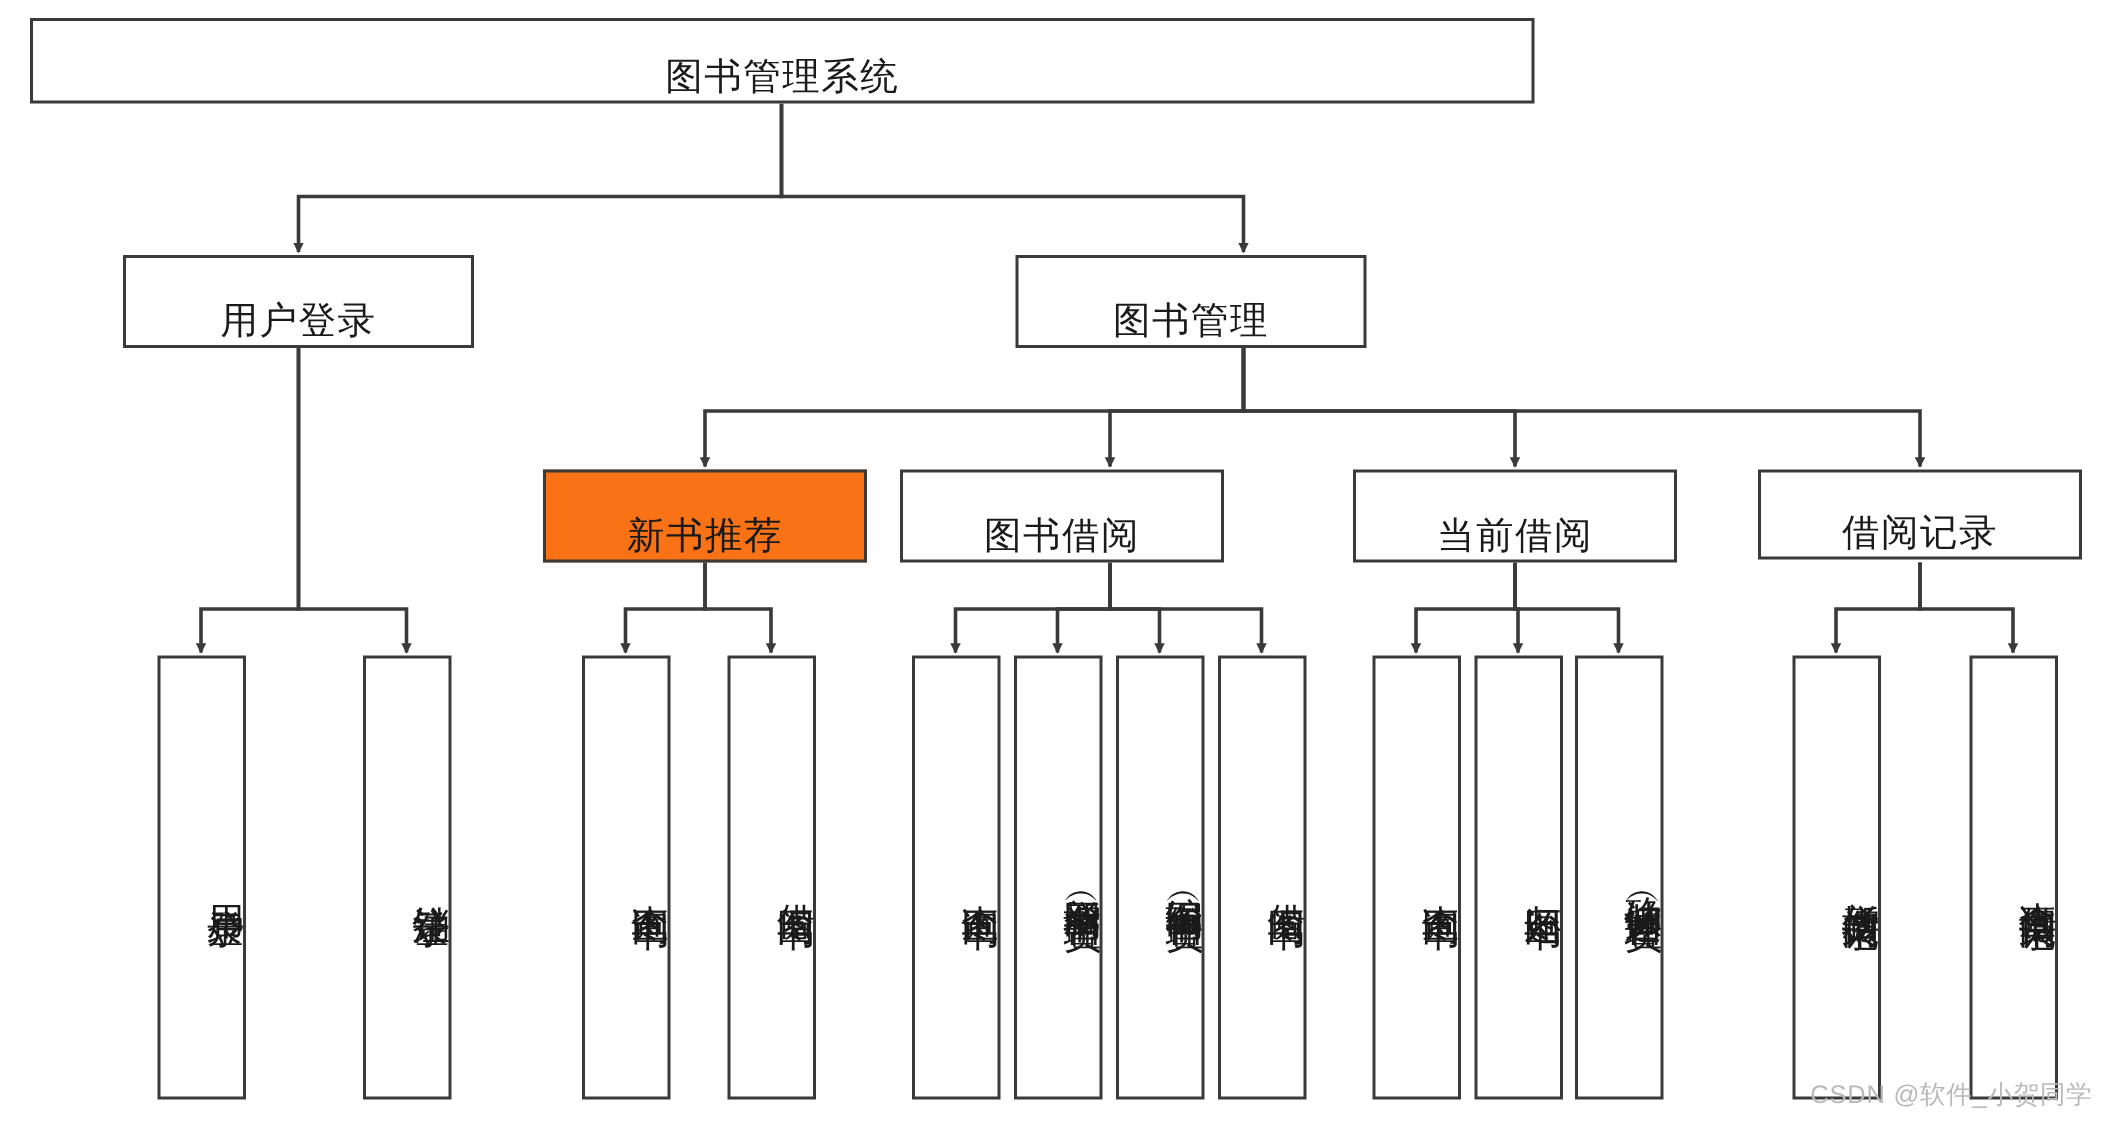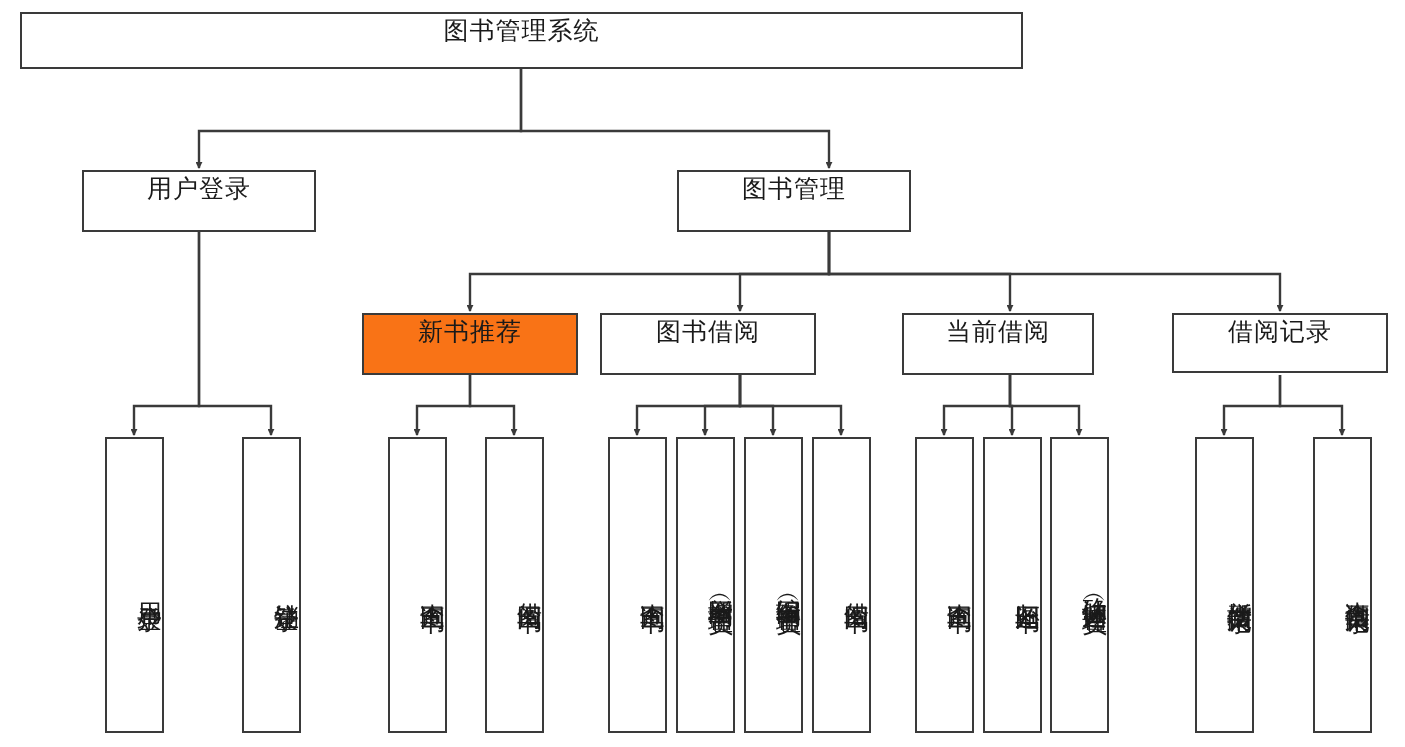--- a/index.html
+++ b/index.html
@@ -23,21 +23,21 @@
     top: 0;
     width: 1405px;
     height: 747px;
   }
   .node {
     position: absolute;
     box-sizing: border-box;
     border: 2px solid #3a3a3a;
     background: #ffffff;
     display: flex;
-    align-items: flex-start;
+    align-items: flex-end;
     justify-content: center;
     color: #1a1a1a;
   }
   .node.horiz {
     font-size: 25px;
     letter-spacing: 1px;
   }
   .node.vert {
     writing-mode: vertical-rl;
     text-orientation: upright;
@@ -107,21 +107,21 @@
       </div>
       <div class="node horiz" style="left: 677px; top: 170px; width: 234px; height: 62px; border-color: rgb(58, 58, 58); background: rgb(255, 255, 255); color: rgb(26, 26, 26);">
         <span class="nlabel">图书管理</span>
       </div>
       <div class="node horiz" style="left: 362px; top: 313px; width: 216px; height: 62px; border-color: rgb(58, 58, 58); background: #f97316; color: rgb(26, 26, 26);">
         <span class="nlabel">新书推荐</span>
       </div>
       <div class="node horiz" style="left: 600px; top: 313px; width: 216px; height: 62px; border-color: rgb(58, 58, 58); background: rgb(255, 255, 255); color: rgb(26, 26, 26);">
         <span class="nlabel">图书借阅</span>
       </div>
-      <div class="node horiz" style="left: 902px; top: 313px; width: 192px; height: 62px; border-color: rgb(58, 58, 58); background: rgb(255, 255, 255); color: rgb(26, 26, 26);">
+      <div class="node horiz" style="left: 902px; top: 313px; width: 216px; height: 62px; border-color: rgb(58, 58, 58); background: rgb(255, 255, 255); color: rgb(26, 26, 26);">
         <span class="nlabel">当前借阅</span>
       </div>
       <div class="node horiz" style="left: 1172px; top: 313px; width: 216px; height: 60px; border-color: rgb(58, 58, 58); background: rgb(255, 255, 255); color: rgb(26, 26, 26);">
         <span class="nlabel">借阅记录</span>
       </div>
       <div class="node vert" style="left: 105px; top: 437px; width: 59px; height: 296px; border-color: rgb(58, 58, 58); background: rgb(255, 255, 255); color: rgb(26, 26, 26);">
         <span class="nlabel">用户登录</span>
       </div>
       <div class="node vert" style="left: 242px; top: 437px; width: 59px; height: 296px; border-color: rgb(58, 58, 58); background: rgb(255, 255, 255); color: rgb(26, 26, 26);">
         <span class="nlabel">注销登录</span>
@@ -153,13 +153,14 @@
       <div class="node vert" style="left: 1050px; top: 437px; width: 59px; height: 296px; border-color: rgb(58, 58, 58); background: rgb(255, 255, 255); color: rgb(26, 26, 26);">
         <span class="nlabel">确认归还（管理员）</span>
       </div>
       <div class="node vert" style="left: 1195px; top: 437px; width: 59px; height: 296px; border-color: rgb(58, 58, 58); background: rgb(255, 255, 255); color: rgb(26, 26, 26);">
         <span class="nlabel">新增借阅记录</span>
       </div>
       <div class="node vert" style="left: 1313px; top: 437px; width: 59px; height: 296px; border-color: rgb(58, 58, 58); background: rgb(255, 255, 255); color: rgb(26, 26, 26);">
         <span class="nlabel">查询借阅记录</span>
       </div>
     </div>
+  <div id="watermark">CSDN @软件_小贺同学</div>
 </div>
 
 </body></html>

